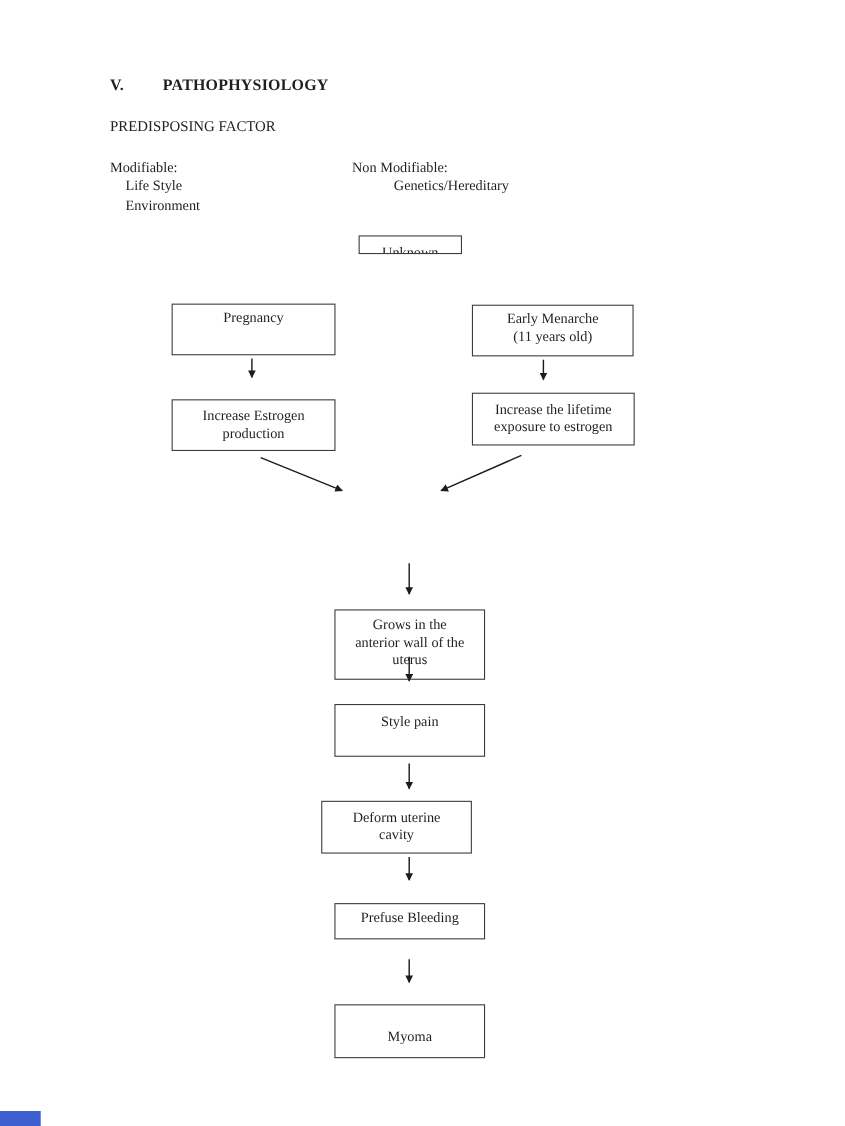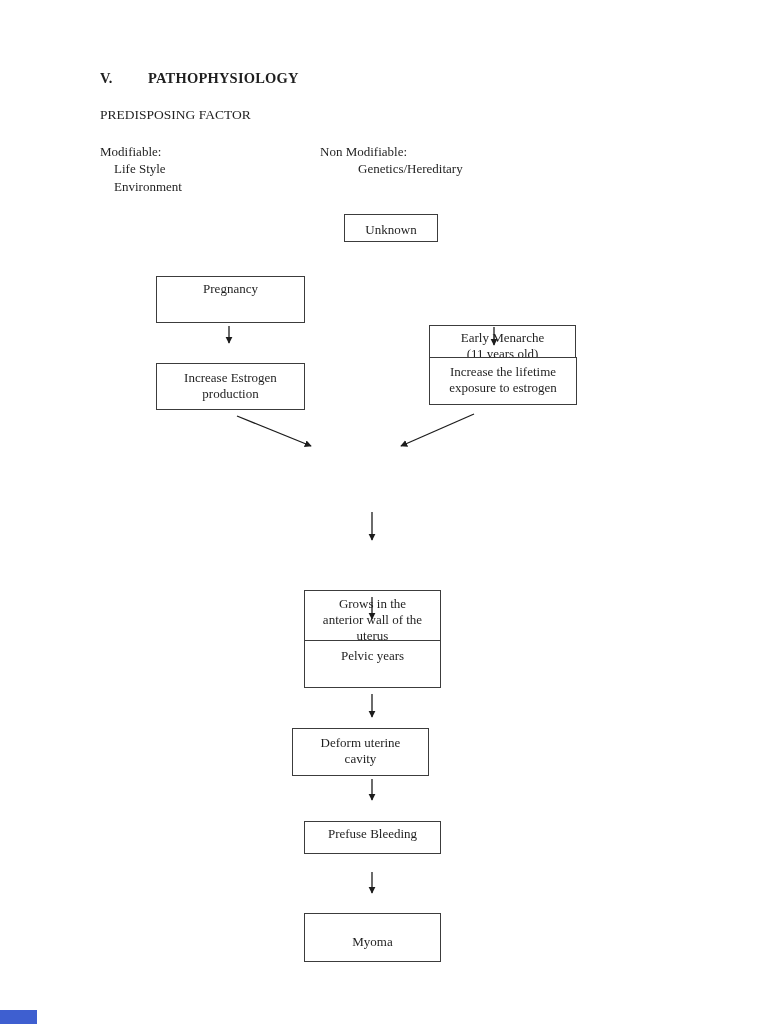--- a/index.html
+++ b/index.html
@@ -49,39 +49,39 @@
 
   <div class="subheading">PREDISPOSING FACTOR</div>
 
   <div class="factor-label" style="left:100px; top:144px;">Modifiable:</div>
   <div class="factor-item" style="left:114px; top:161px;">Life Style</div>
   <div class="factor-item" style="left:114px; top:179px;">Environment</div>
 
   <div class="factor-label" style="left:320px; top:144px;">Non Modifiable:</div>
   <div class="factor-item" style="left:358px; top:161px;">Genetics/Hereditary</div>
 
-  <div class="node node-unknown" style="left:344px; top:214px; width:94px; height:28px;">Unknown</div>
+  <div class="node node-unknown" style="left:326px; top:214px; width:94px; height:17px;">Unknown</div>
 
   <div class="node" style="left:156px; top:276px; width:149px; height:47px; padding-top:4px;">Pregnancy</div>
 
-  <div class="node" style="left:429px; top:277px; width:147px; height:47px; padding-top:4px;margin-top:48px;">Early Menarche
+  <div class="node" style="left:429px; top:277px; width:147px; height:47px; padding-top:4px;">Early Menarche
 (11 years old)</div>
 
   <div class="node" style="left:156px; top:363px; width:149px; height:47px; padding-top:6px;">Increase Estrogen
 production</div>
 
   <div class="node" style="left:429px; top:357px; width:148px; height:48px; padding-top:6px;">Increase the lifetime
 exposure to estrogen</div>
 
 
-  <div class="node" style="left:304px; top:554px; width:137px; height:64px; padding-top:5px;margin-top:36px;">Grows in the
+  <div class="node" style="left:304px; top:554px; width:137px; height:64px; padding-top:5px;">Grows in the
 anterior wall of the
 uterus</div>
 
-  <div class="node" style="left:304px; top:640px; width:137px; height:48px; padding-top:7px;">Pelvic years</div>
+  <div class="node" style="left:304px; top:640px; width:137px; height:48px; padding-top:7px;">Style pain</div>
 
   <div class="node" style="left:292px; top:728px; width:137px; height:48px; padding-top:6px;">Deform uterine
 cavity</div>
 
   <div class="node" style="left:304px; top:821px; width:137px; height:33px; padding-top:4px;">Prefuse Bleeding</div>
 
   <div class="node" style="left:304px; top:913px; width:137px; height:49px; padding-top:20px;">Myoma</div>
 
   <svg class="arrows" width="768" height="1024" viewBox="0 0 768 1024">
     <defs>

